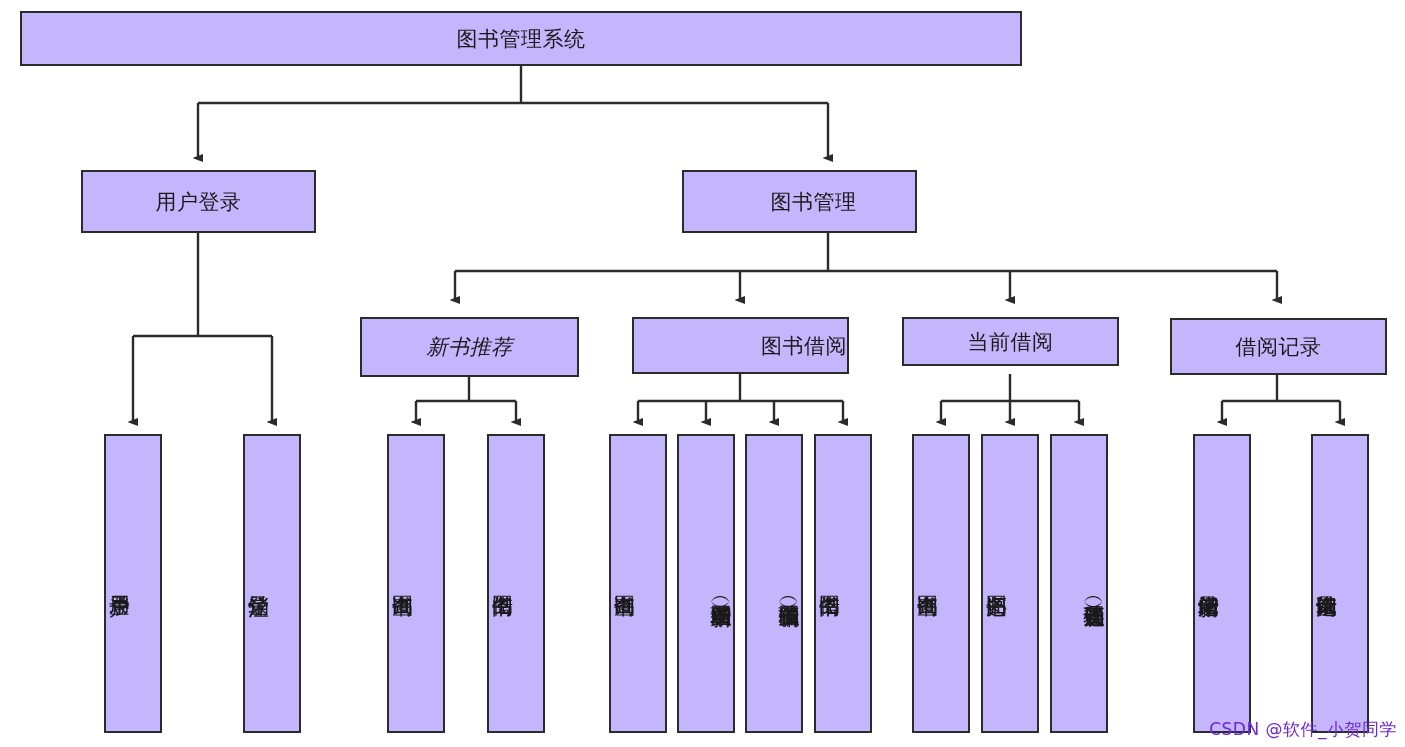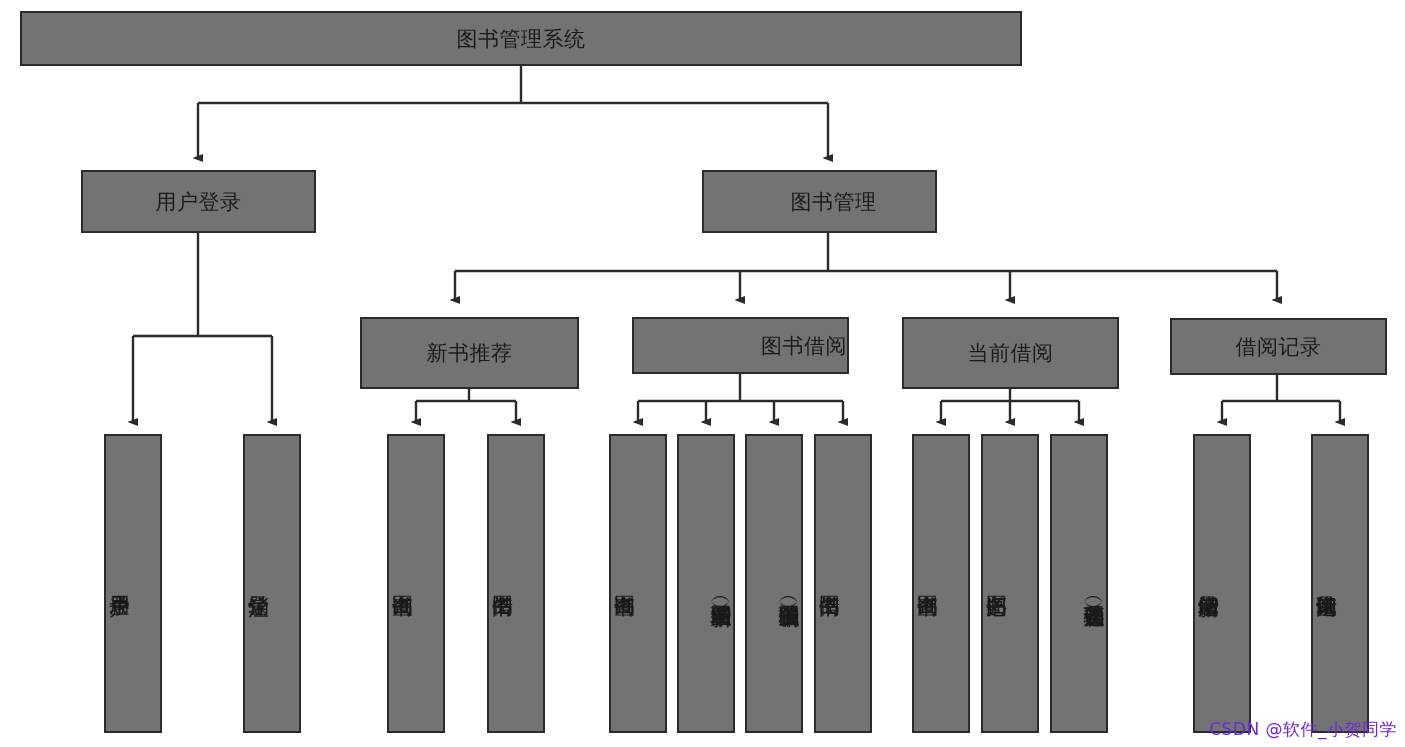--- a/index.html
+++ b/index.html
@@ -22,21 +22,21 @@
     left: 0;
     top: 0;
     width: 1405px;
     height: 747px;
     pointer-events: none;
   }
   .node {
     position: absolute;
     box-sizing: border-box;
     border: 2px solid #2b2b2b;
-    background: #737373;
+    background: #c4b5fd;
     display: flex;
     align-items: center;
     justify-content: center;
     color: #1a1a1a;
     z-index: 2;
   }
   .node.horiz {
     font-size: 21px;
     letter-spacing: 0.5px;
   }
@@ -126,33 +126,33 @@
   </svg>
 
   <div class="node horiz" style="left:20px; top:11px; width:1002px; height:55px;">
     <span class="node-text">图书管理系统</span>
   </div>
 
   <div class="node horiz" style="left:81px; top:170px; width:235px; height:63px;">
     <span class="node-text">用户登录</span>
   </div>
 
-  <div class="node horiz" style="left:702px; top:170px; width:235px; height:63px;padding-left:28px;">
+  <div class="node horiz" style="left:682px; top:170px; width:235px; height:63px;padding-left:28px;">
     <span class="node-text">图书管理</span>
   </div>
 
-  <div class="node horiz" style="left:360px; top:317px; width:219px; height:72px;">
+  <div class="node horiz" style="left:360px; top:317px; width:219px; height:60px;font-style:italic;">
     <span class="node-text">新书推荐</span>
   </div>
 
   <div class="node horiz" style="left:632px; top:317px; width:217px; height:57px;justify-content:flex-end;">
     <span class="node-text">图书借阅</span>
   </div>
 
-  <div class="node horiz" style="left:902px; top:317px; width:217px; height:72px;">
+  <div class="node horiz" style="left:902px; top:317px; width:217px; height:49px;">
     <span class="node-text">当前借阅</span>
   </div>
 
   <div class="node horiz" style="left:1170px; top:318px; width:217px; height:57px;">
     <span class="node-text">借阅记录</span>
   </div>
 
   <div class="node vert bottomed" style="left:104px; top:434px; width:58px; height:299px;">
     <span class="node-text">用户登录</span>
   </div>

